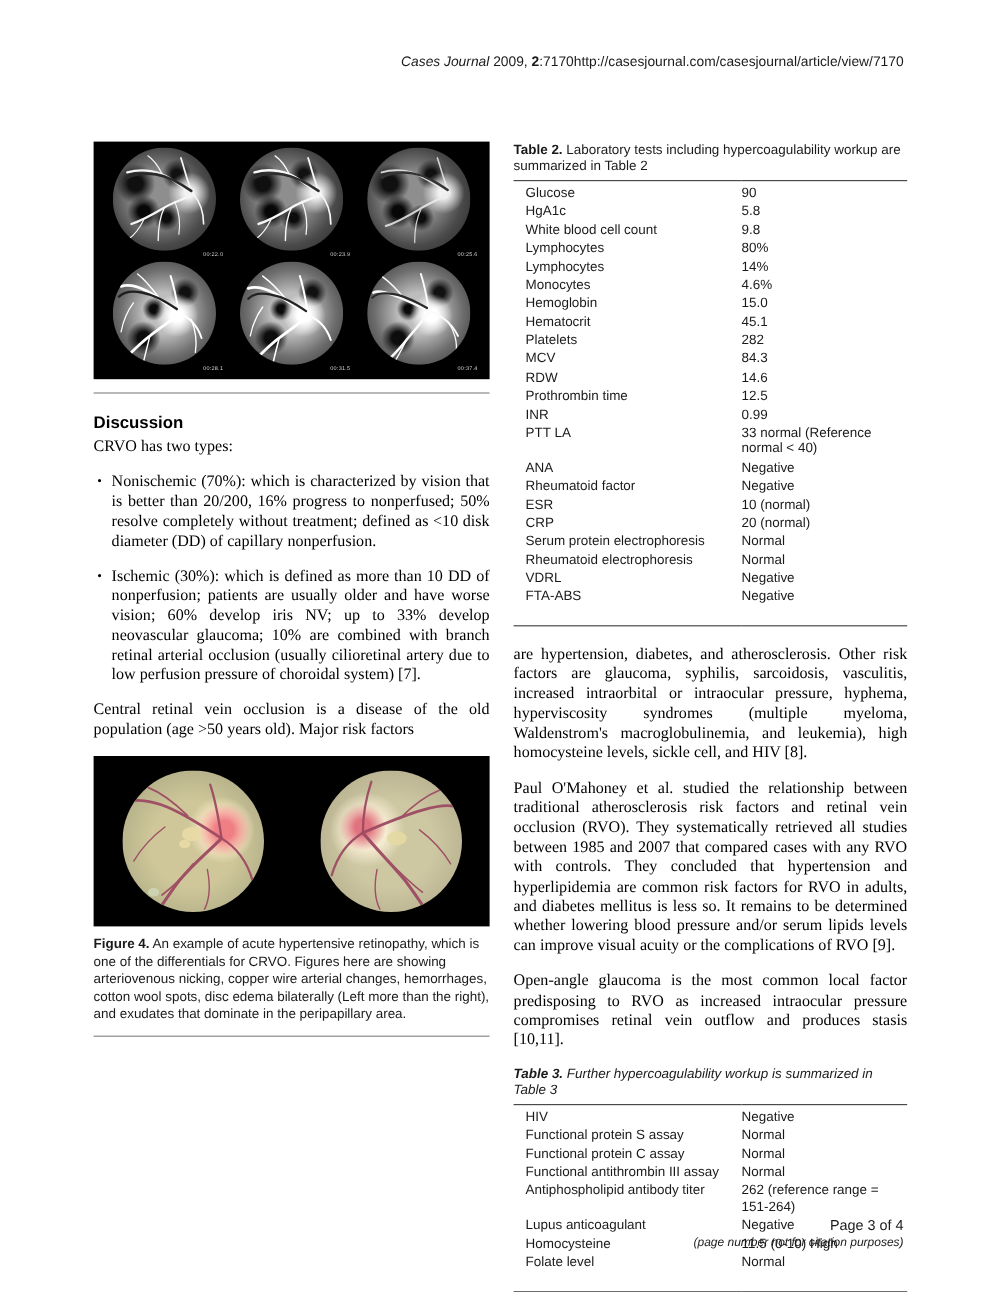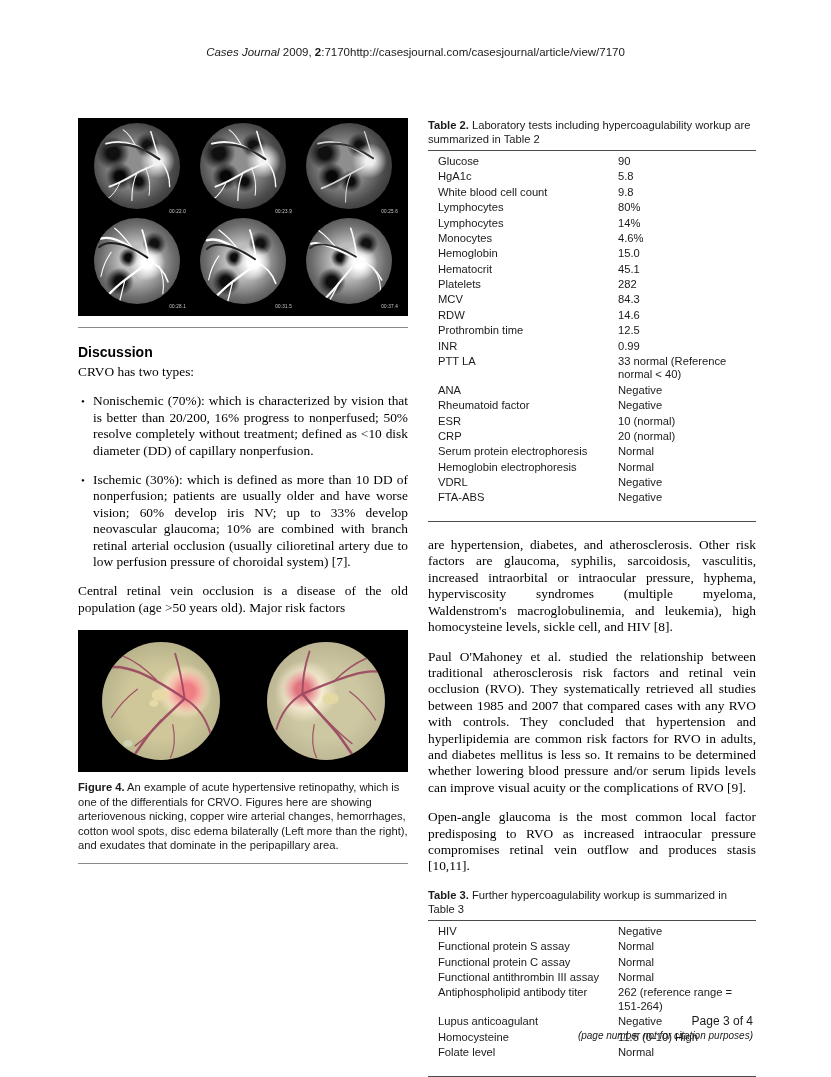--- a/index.html
+++ b/index.html
@@ -14,21 +14,21 @@
   .page{
     position:absolute;
     left:0;top:0;width:831px;height:1077px;
   }
 
   
   .runhead{
     position:absolute;left:78px;top:46px;width:675px;
     font-family:"Liberation Sans", sans-serif;
     font-size:11.5px;color:#1a1a1a;
-    display:flex;justify-content:center;align-items:baseline;
+    display:flex;justify-content:flex-end;align-items:baseline;
   }
   .runhead .left{white-space:nowrap;}
   .runhead .left .jname{font-style:italic;}
   .runhead .left .vol{font-weight:bold;}
   .runhead .right{white-space:nowrap;}
 
   
   .col-left{position:absolute;left:78px;top:118px;width:330px;}
   .col-right{position:absolute;left:428px;top:118px;width:328px;}
 
@@ -445,41 +445,41 @@
           </tr>
         <tr>
             <td class="k">CRP</td>
             <td class="v">20 (normal)</td>
           </tr>
         <tr>
             <td class="k">Serum protein electrophoresis</td>
             <td class="v">Normal</td>
           </tr>
         <tr>
-            <td class="k">Hemoglobin electrophoresis</td>
+            <td class="k">Rheumatoid electrophoresis</td>
             <td class="v">Normal</td>
           </tr>
         <tr>
             <td class="k">VDRL</td>
             <td class="v">Negative</td>
           </tr>
         <tr>
             <td class="k">FTA-ABS</td>
             <td class="v">Negative</td>
           </tr>
       </tbody>
     </table>
 
     <p class="body" style="margin-top:15px;">are hypertension, diabetes, and atherosclerosis. Other risk factors are glaucoma, syphilis, sarcoidosis, vasculitis, increased intraorbital or intraocular pressure, hyphema, hyperviscosity syndromes (multiple myeloma, Waldenstrom's macroglobulinemia, and leukemia), high homocysteine levels, sickle cell, and HIV [8].</p>
 
     <p class="body">Paul O'Mahoney et al. studied the relationship between traditional atherosclerosis risk factors and retinal vein occlusion (RVO). They systematically retrieved all studies between 1985 and 2007 that compared cases with any RVO with controls. They concluded that hypertension and hyperlipidemia are common risk factors for RVO in adults, and diabetes mellitus is less so. It remains to be determined whether lowering blood pressure and/or serum lipids levels can improve visual acuity or the complications of RVO [9].</p>
 
     <p class="body">Open-angle glaucoma is the most common local factor predisposing to RVO as increased intraocular pressure compromises retinal vein outflow and produces stasis [10,11].</p>
 
-    <div class="tblcap" style="margin-top:4px;">
+    <div class="tblcap" style="margin-top:4px;font-style:italic;">
       <b>Table 3.</b><span> Further hypercoagulability workup is summarized in Table 3</span>
     </div>
 
     <table class="lab">
       <tbody>
         <tr>
             <td class="k">HIV</td>
             <td class="v">Negative</td>
           </tr>
         <tr>

